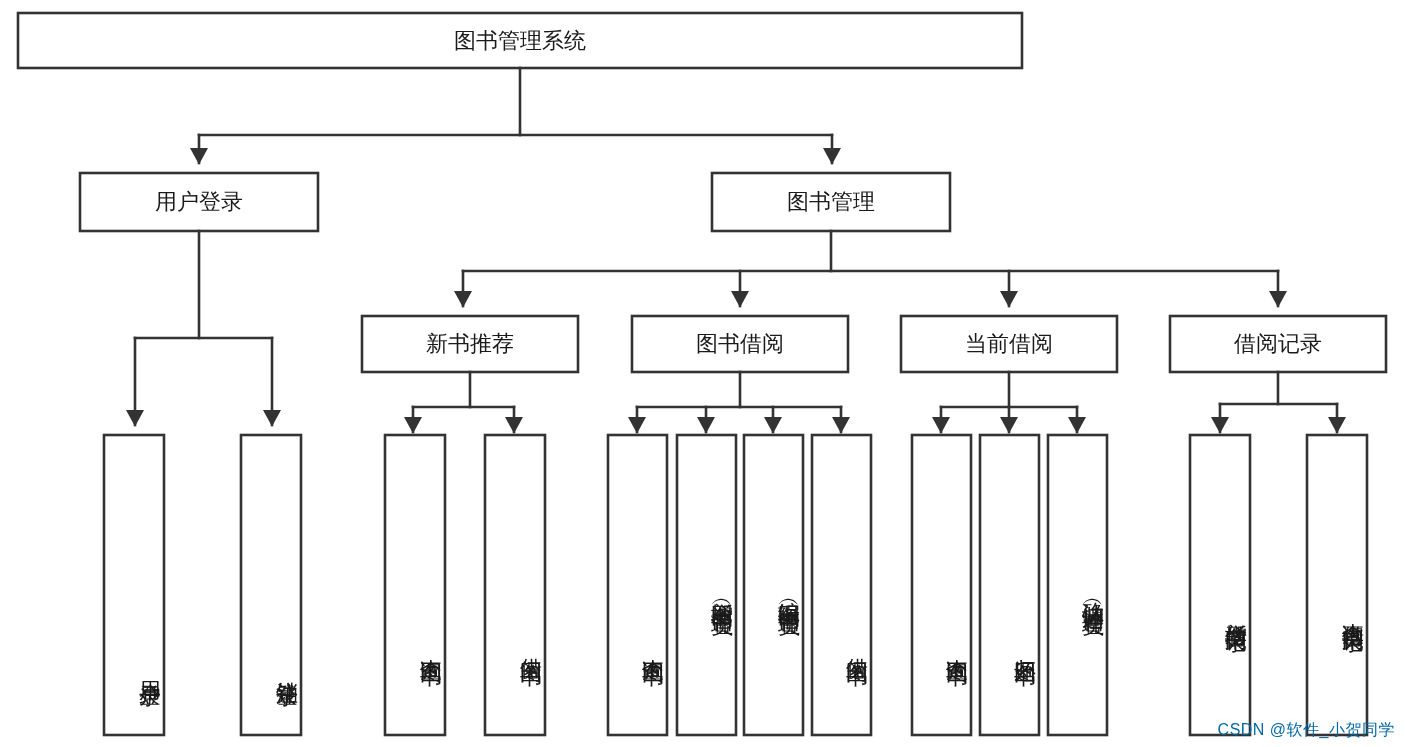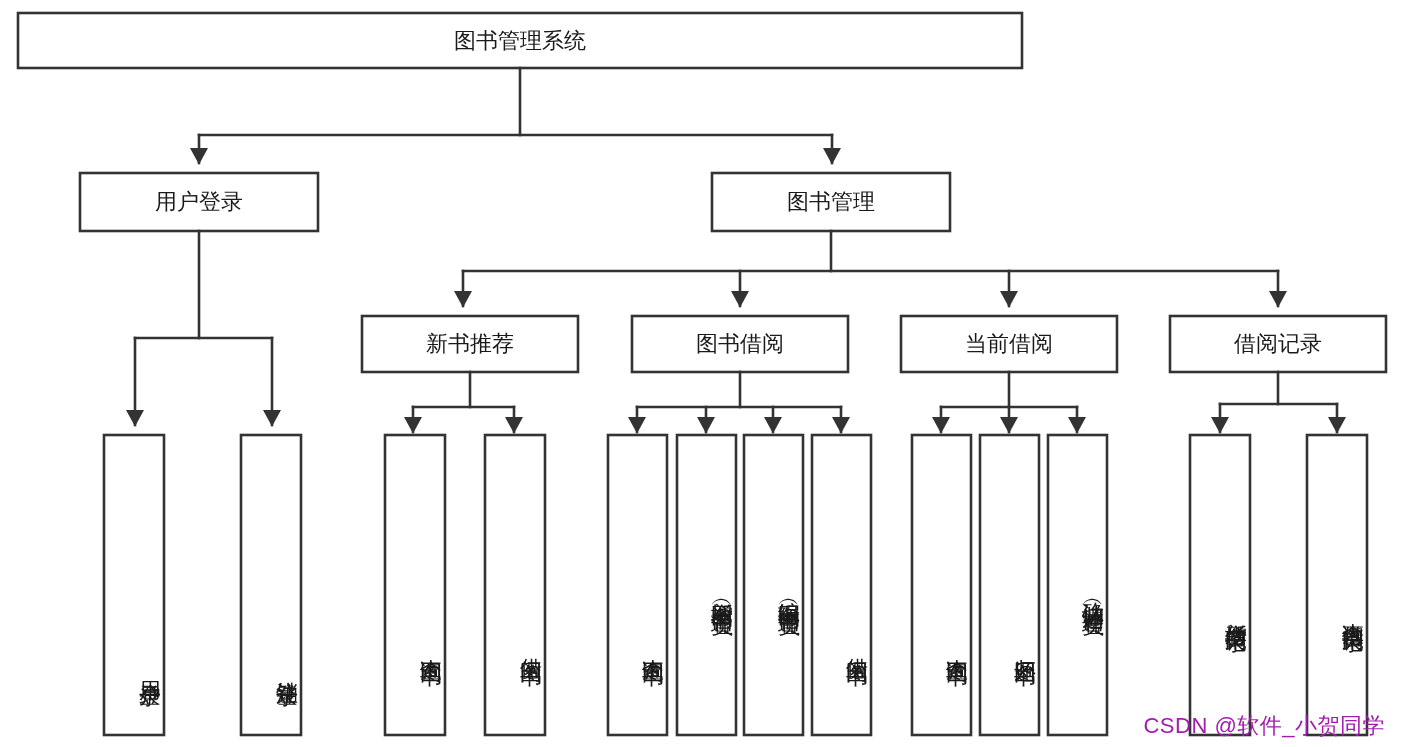--- a/index.html
+++ b/index.html
@@ -59,25 +59,25 @@
     color: #1a1a1a;
     letter-spacing: 2px;
     white-space: nowrap;
     display: flex;
     align-items: flex-start;
     justify-content: center;
     pointer-events: none;
   }
   .watermark {
     position: absolute;
-    right: 20px;
+    right: 10px;
     bottom: 6px;
     font-family: "Liberation Sans", "DejaVu Sans", sans-serif;
-    font-size: 22px;
-    color: #a21caf;
+    font-size: 16px;
+    color: #0369a1;
     white-space: nowrap;
     letter-spacing: 0.5px;
   }
 </style>
 </head>
 <body>
 
 <div id="diagram-root">
 
   <svg id="tree-svg" viewBox="0 0 1405 747">

